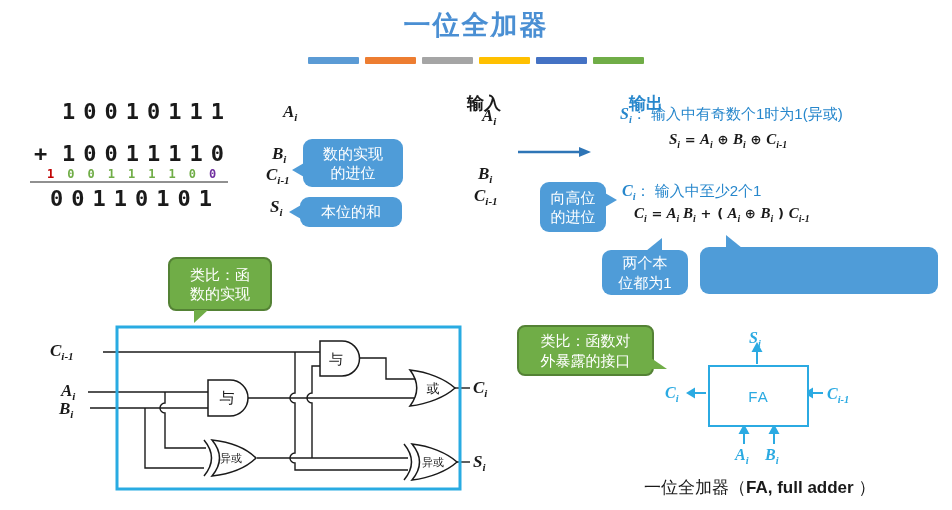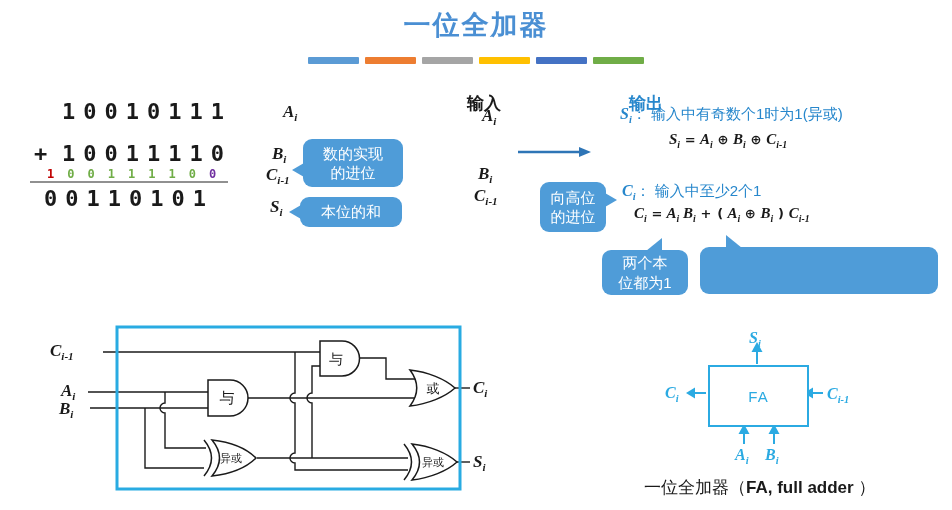--- a/index.html
+++ b/index.html
@@ -63,21 +63,21 @@
     <span class="carry-digit" style="color: rgb(112, 173, 71);">0</span>
     <span class="carry-digit" style="color: rgb(112, 173, 71);">0</span>
     <span class="carry-digit" style="color: rgb(112, 173, 71);">1</span>
     <span class="carry-digit" style="color: rgb(112, 173, 71);">1</span>
     <span class="carry-digit" style="color: rgb(112, 173, 71);">1</span>
     <span class="carry-digit" style="color: rgb(112, 173, 71);">1</span>
     <span class="carry-digit" style="color: rgb(112, 173, 71);">0</span>
     <span class="carry-digit" style="color: rgb(112, 48, 160);">0</span>
   </div>
   <div class="abs rule" style="left:30px;top:181px;width:198px"></div>
-  <div class="abs binop" style="left:44px;top:186px">00110101</div>
+  <div class="abs binop" style="left:50px;top:186px">00110101</div>
 
   <div class="abs mv sz17" style="left:283px;top:102px"><span>A</span><sub>i</sub></div>
   <div class="abs mv sz17" style="left:272px;top:144px"><span>B</span><sub>i</sub></div>
   <div class="abs mv sz17" style="left:266px;top:165px"><span>C</span><sub>i-1</sub></div>
   <div class="abs mv sz17" style="left:270px;top:197px"><span>S</span><sub>i</sub></div>
 
   <div class="abs bubble" style="left:303px;top:139px;width:100px;height:48px">
     <div class="tail" style="left:-11px;top:24px;border:7px solid transparent;border-left:0;border-right:12px solid #4F9CD8"></div>
     <span>数的实现</span>
     <span>的进位</span>
@@ -139,20 +139,25 @@
   <div class="abs bubble" style="left:602px;top:250px;width:86px;height:45px">
     <div class="tail" style="top:-12px;left:44px;border-left:16px solid transparent;border-bottom:13px solid #4F9CD8"></div>
     <span>两个本</span>
     <span>位都为1</span>
   </div>
 
   <div class="abs bubble" style="left:700px;top:247px;width:238px;height:47px">
     <div class="tail" style="top:-12px;left:26px;border-right:16px solid transparent;border-bottom:13px solid #4F9CD8"></div>
   </div>
 
+  <div class="abs bubble green" style="left:168px;top:257px;width:100px;height:50px">
+    <div class="tail" style="bottom:-14px;left:24px;border-right:14px solid transparent;border-top:13px solid #70AD47"></div>
+    <span>类比：函</span>
+    <span>数的实现</span>
+  </div>
 
   <svg class="abs" style="left:0;top:318px" width="500" height="190" viewBox="0 318 500 190">
 
     <g stroke="#1a1a1a" stroke-width="1.4" fill="none">
       <path d="M103,352 H320"></path>
       <path d="M295,352 V393 A5,5 0 0 0 295,403 V453 A5,5 0 0 0 295,463 V470 H408"></path>
       <path d="M88,392 H208"></path>
       <path d="M165,392 V403 A5,5 0 0 0 165,413 V448 H206"></path>
       <path d="M90,408 H208"></path>
       <path d="M145,408 V468 H204"></path>
@@ -184,20 +189,25 @@
     <text x="231" y="462" font-size="11" text-anchor="middle">异或</text>
     <text x="433" y="466" font-size="11" text-anchor="middle">异或</text>
   </svg>
 
   <div class="abs mv sz17" style="left:50px;top:341px"><span>C</span><sub>i-1</sub></div>
   <div class="abs mv sz17" style="left:61px;top:381px"><span>A</span><sub>i</sub></div>
   <div class="abs mv sz17" style="left:59px;top:399px"><span>B</span><sub>i</sub></div>
   <div class="abs mv sz17" style="left:473px;top:378px"><span>C</span><sub>i</sub></div>
   <div class="abs mv sz17" style="left:473px;top:452px"><span>S</span><sub>i</sub></div>
 
+  <div class="abs bubble green" style="left:517px;top:325px;width:133px;height:47px">
+    <div class="tail" style="right:-15px;bottom:5px;border-top:11px solid transparent;border-left:16px solid #70AD47"></div>
+    <span>类比：函数对</span>
+    <span>外暴露的接口</span>
+  </div>
 
   <svg class="abs" style="left:650px;top:322px" width="230" height="145" viewBox="650 322 230 145">
     <g stroke="#2BAAE2" stroke-width="2">
       <line x1="757" y1="364" x2="757" y2="351"></line>
       <line x1="706" y1="393" x2="694" y2="393"></line>
       <line x1="823" y1="393" x2="812" y2="393"></line>
       <line x1="744" y1="444" x2="744" y2="433"></line>
       <line x1="774" y1="444" x2="774" y2="433"></line>
     </g>
     <g fill="#2BAAE2" stroke="none">

